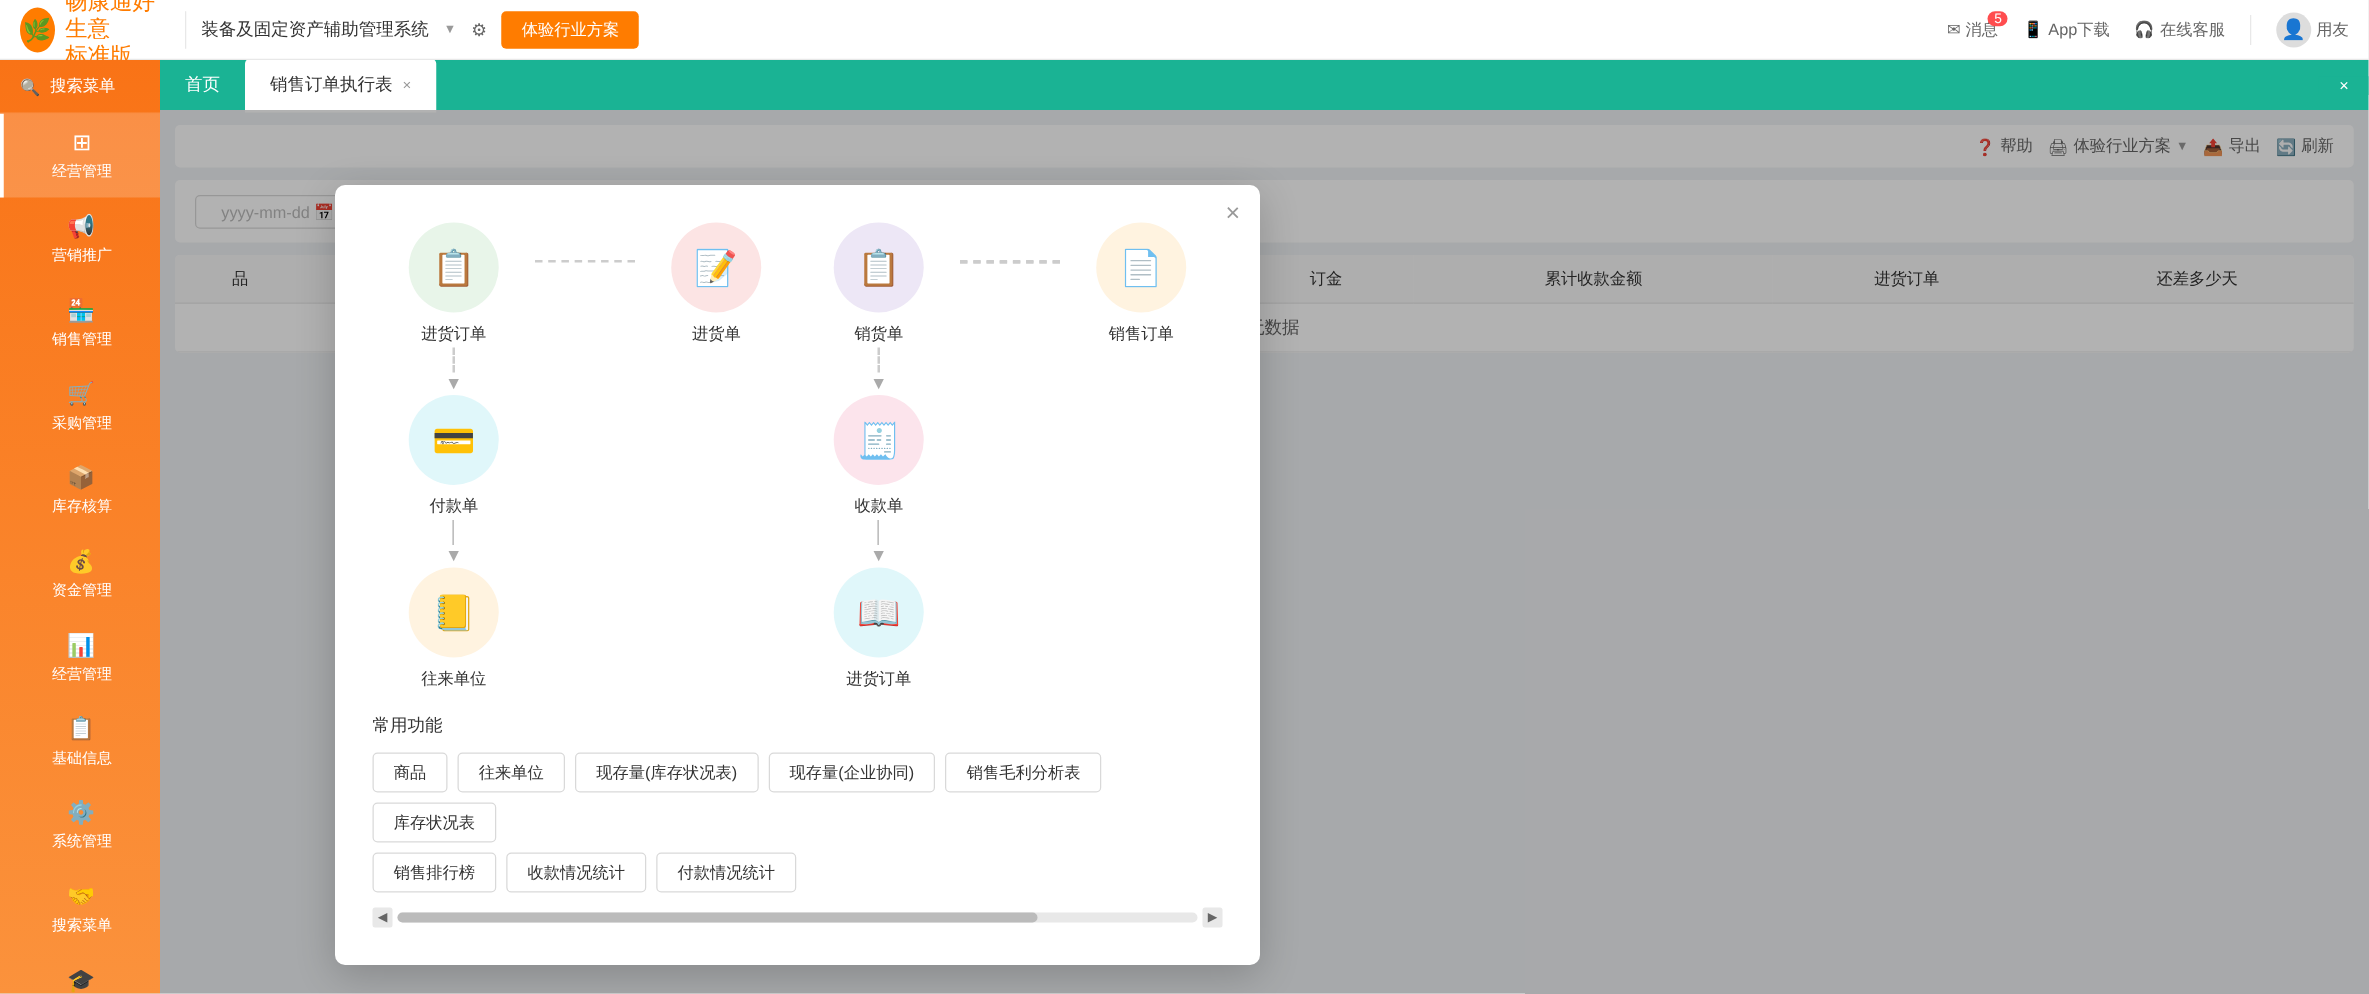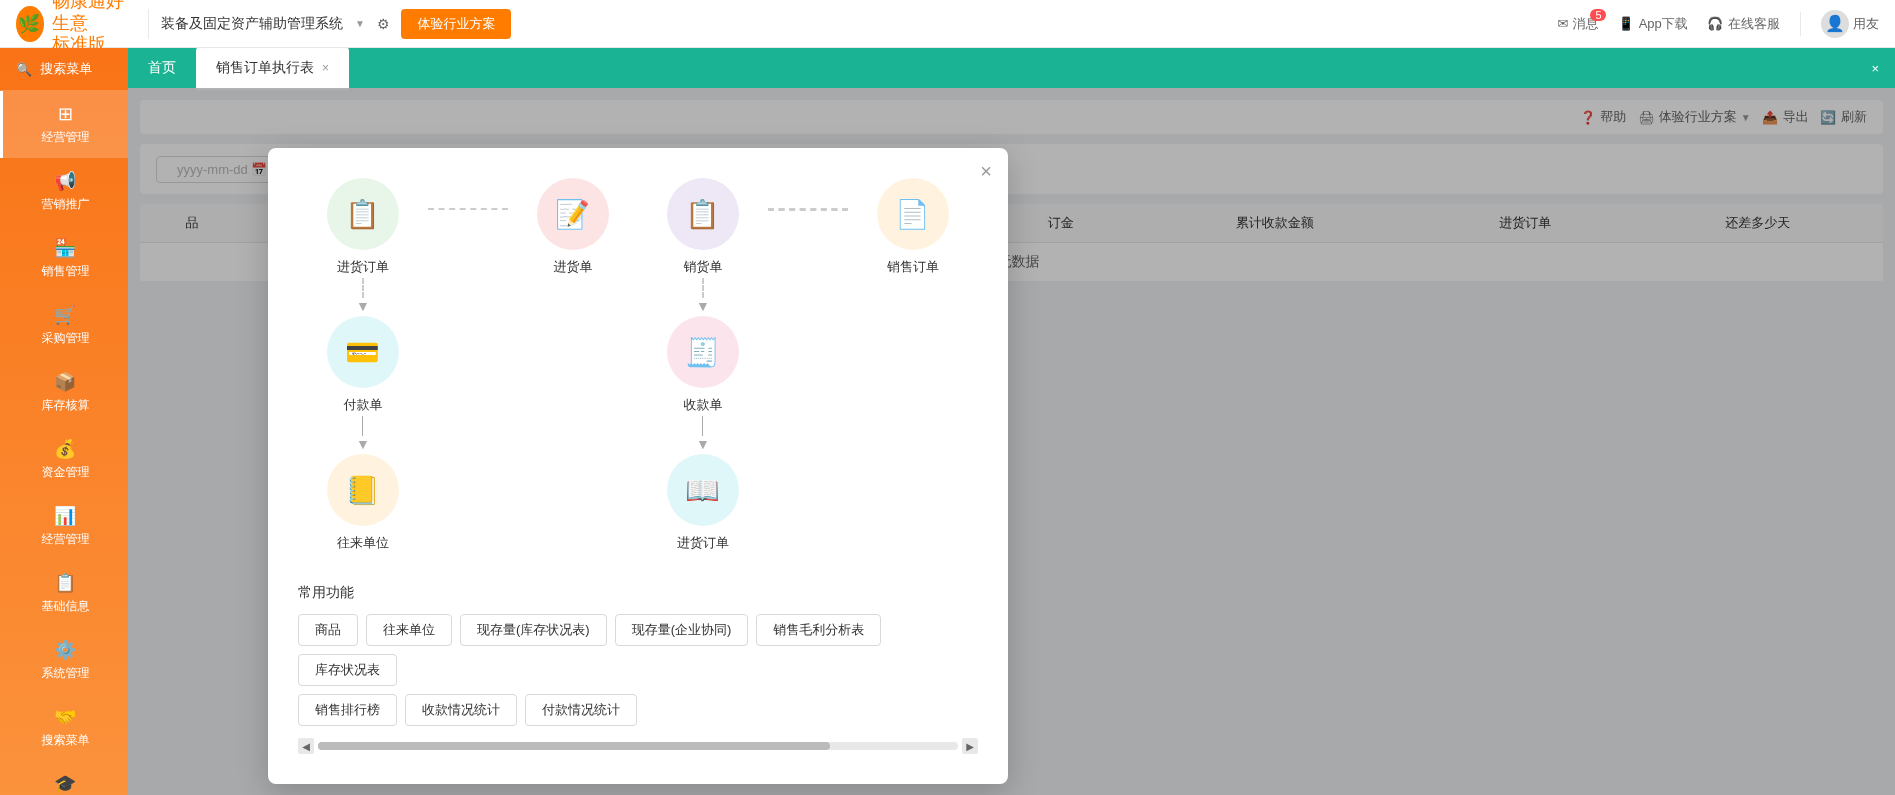--- a/index.html
+++ b/index.html
@@ -73,21 +73,21 @@
     .arrow-down { text-align: center; color: #aaa; font-size: 14px; }
 
     .circle-green { background: #e8f5e9; color: #4caf50; }
     .circle-red { background: #fce4e4; color: #e53935; }
     .circle-purple { background: #ede7f6; color: #7e57c2; }
     .circle-orange { background: #fff3e0; color: #ff7c00; }
     .circle-teal { background: #e0f7fa; color: #00acc1; }
     .circle-pink { background: #fce4ec; color: #e91e63; }
 
     
-    .common-functions { margin-top: 32px; }
+    .common-functions { margin-top: 20px; }
     .common-title { font-size: 14px; color: #333; margin-bottom: 12px; }
     .function-buttons { display: flex; flex-wrap: wrap; gap: 8px; }
     .func-btn { border: 1px solid #d9d9d9; background: white; padding: 6px 16px; border-radius: 4px; cursor: pointer; font-size: 13px; color: #333; }
 
     
     .modal-scroll { margin-top: 12px; display: flex; align-items: center; gap: 4px; }
     .scroll-track { flex: 1; height: 8px; background: #e8e8e8; border-radius: 4px; }
     .scroll-thumb { width: 80%; height: 8px; background: #bbb; border-radius: 4px; }
     .scroll-btn { width: 16px; height: 16px; background: #e8e8e8; display: flex; align-items: center; justify-content: center; border-radius: 2px; cursor: pointer; color: #666; font-size: 10px; }
 

